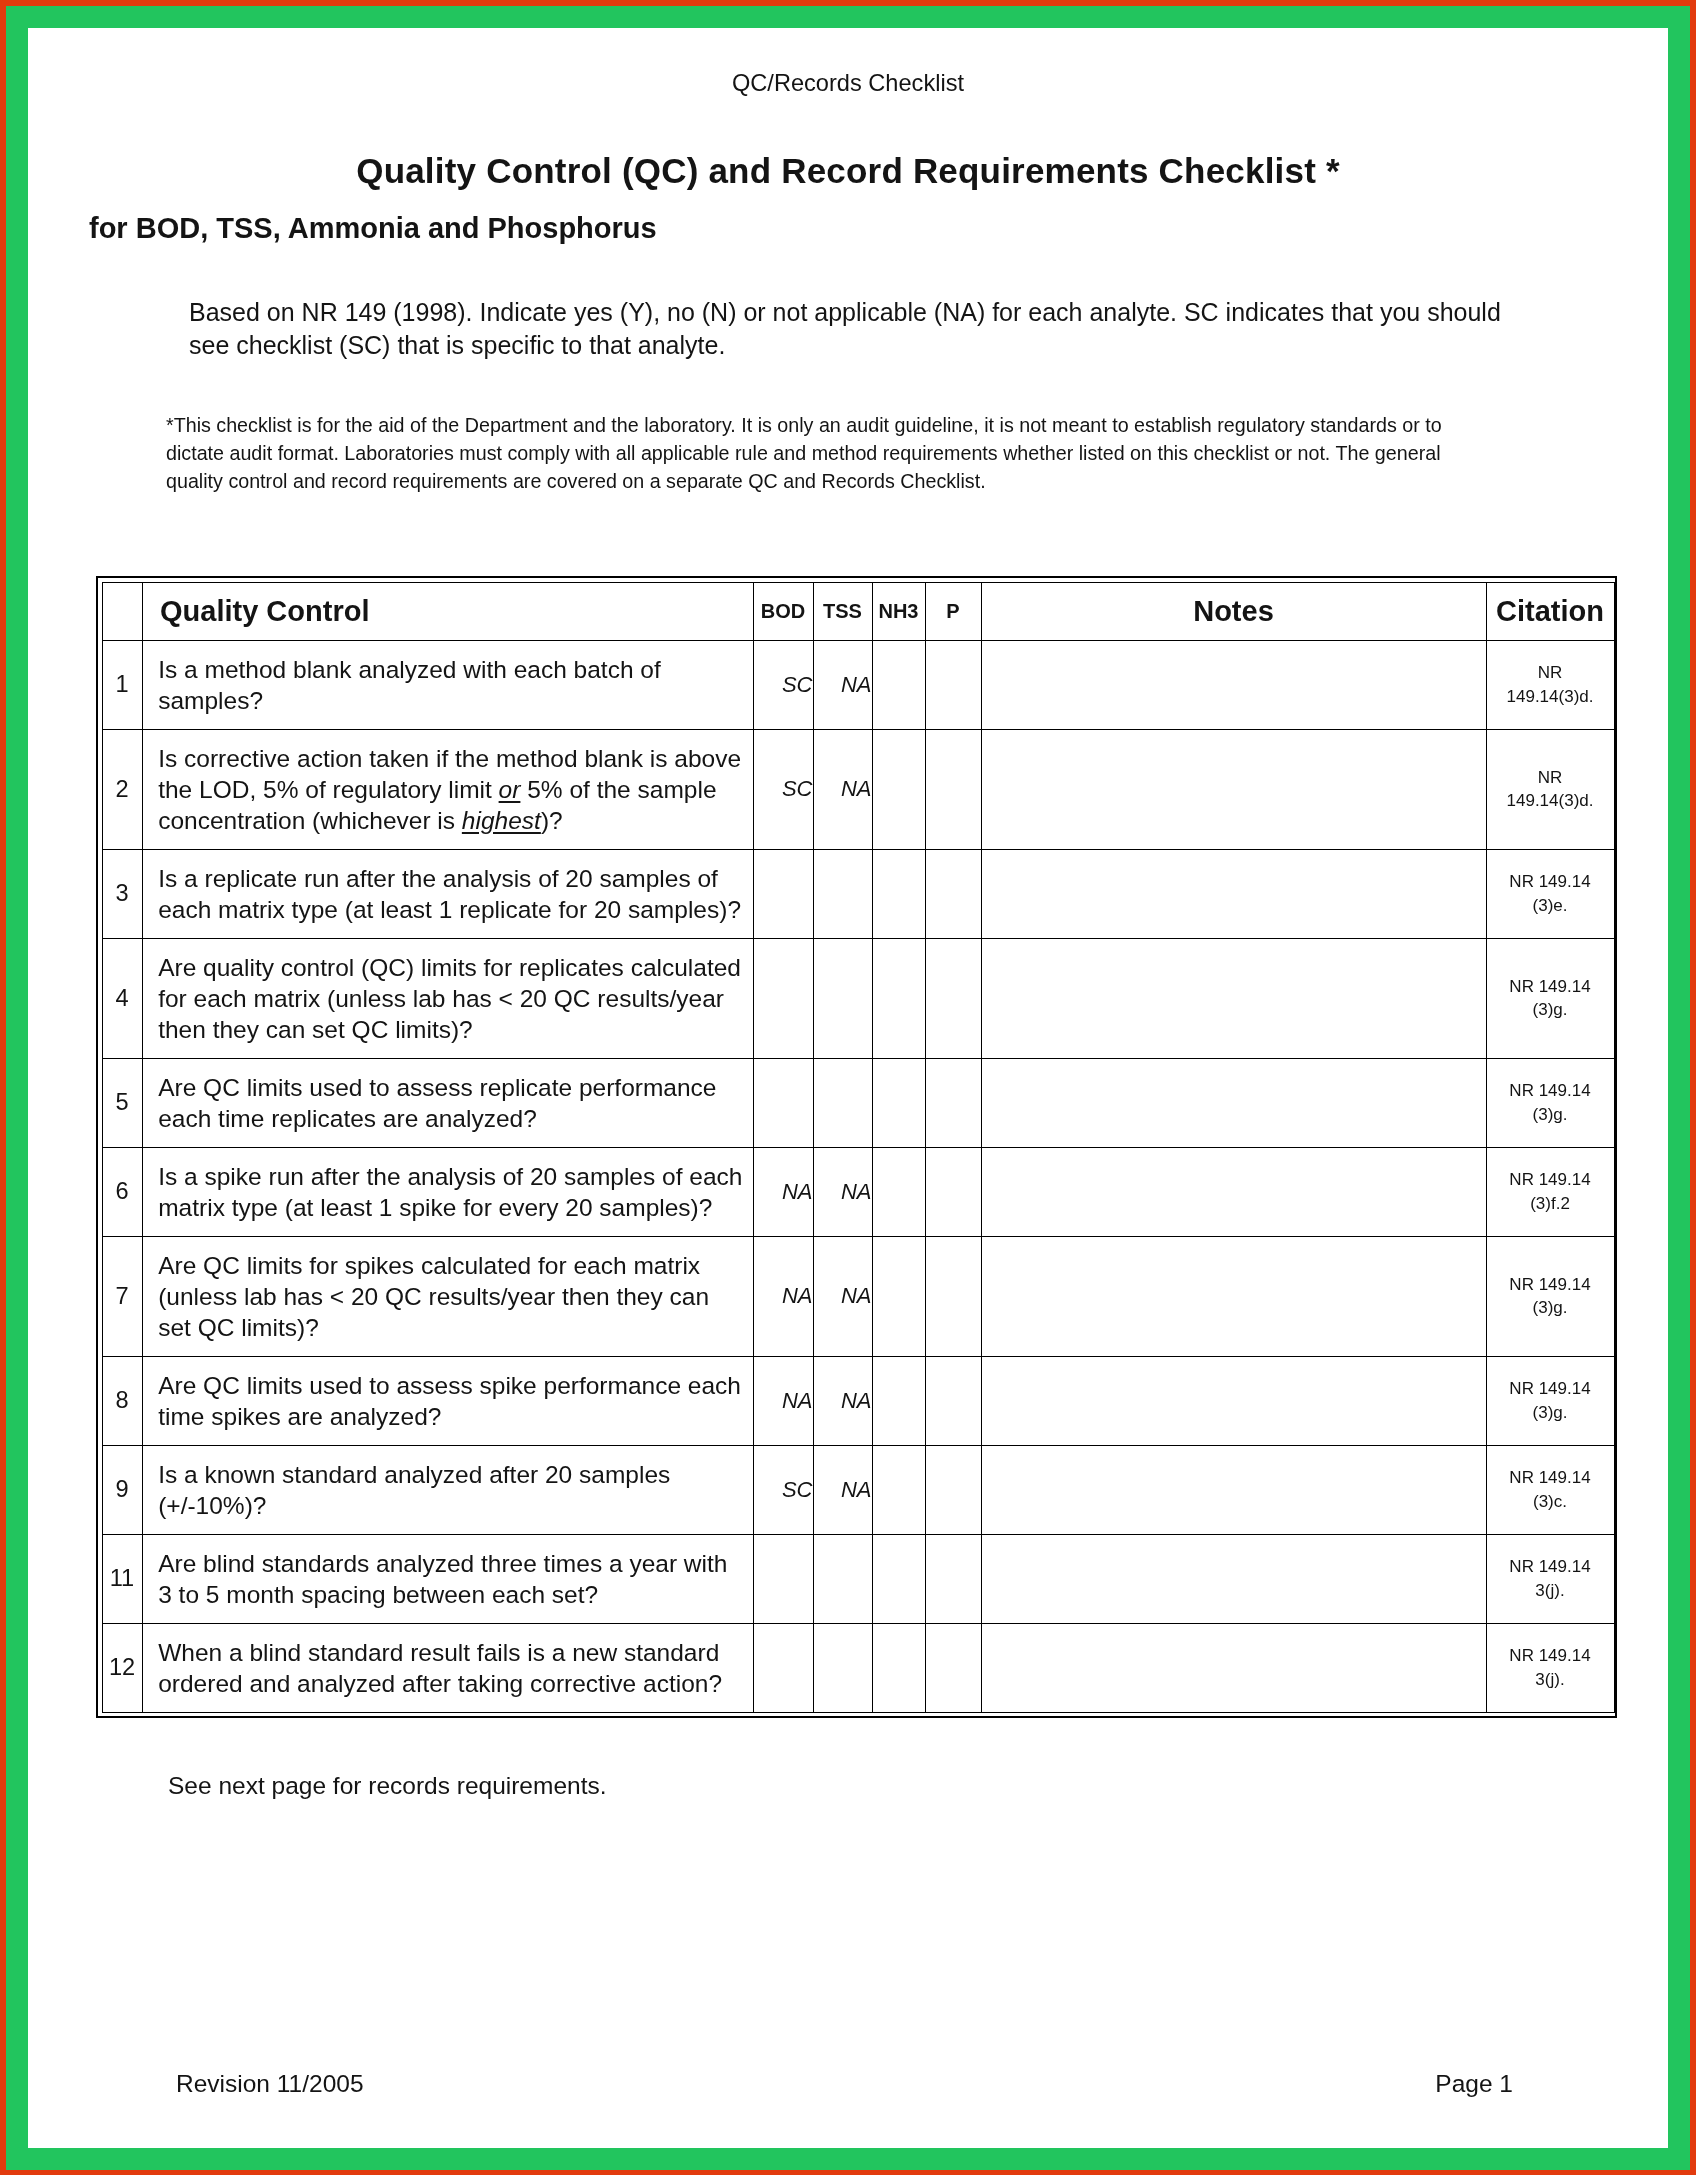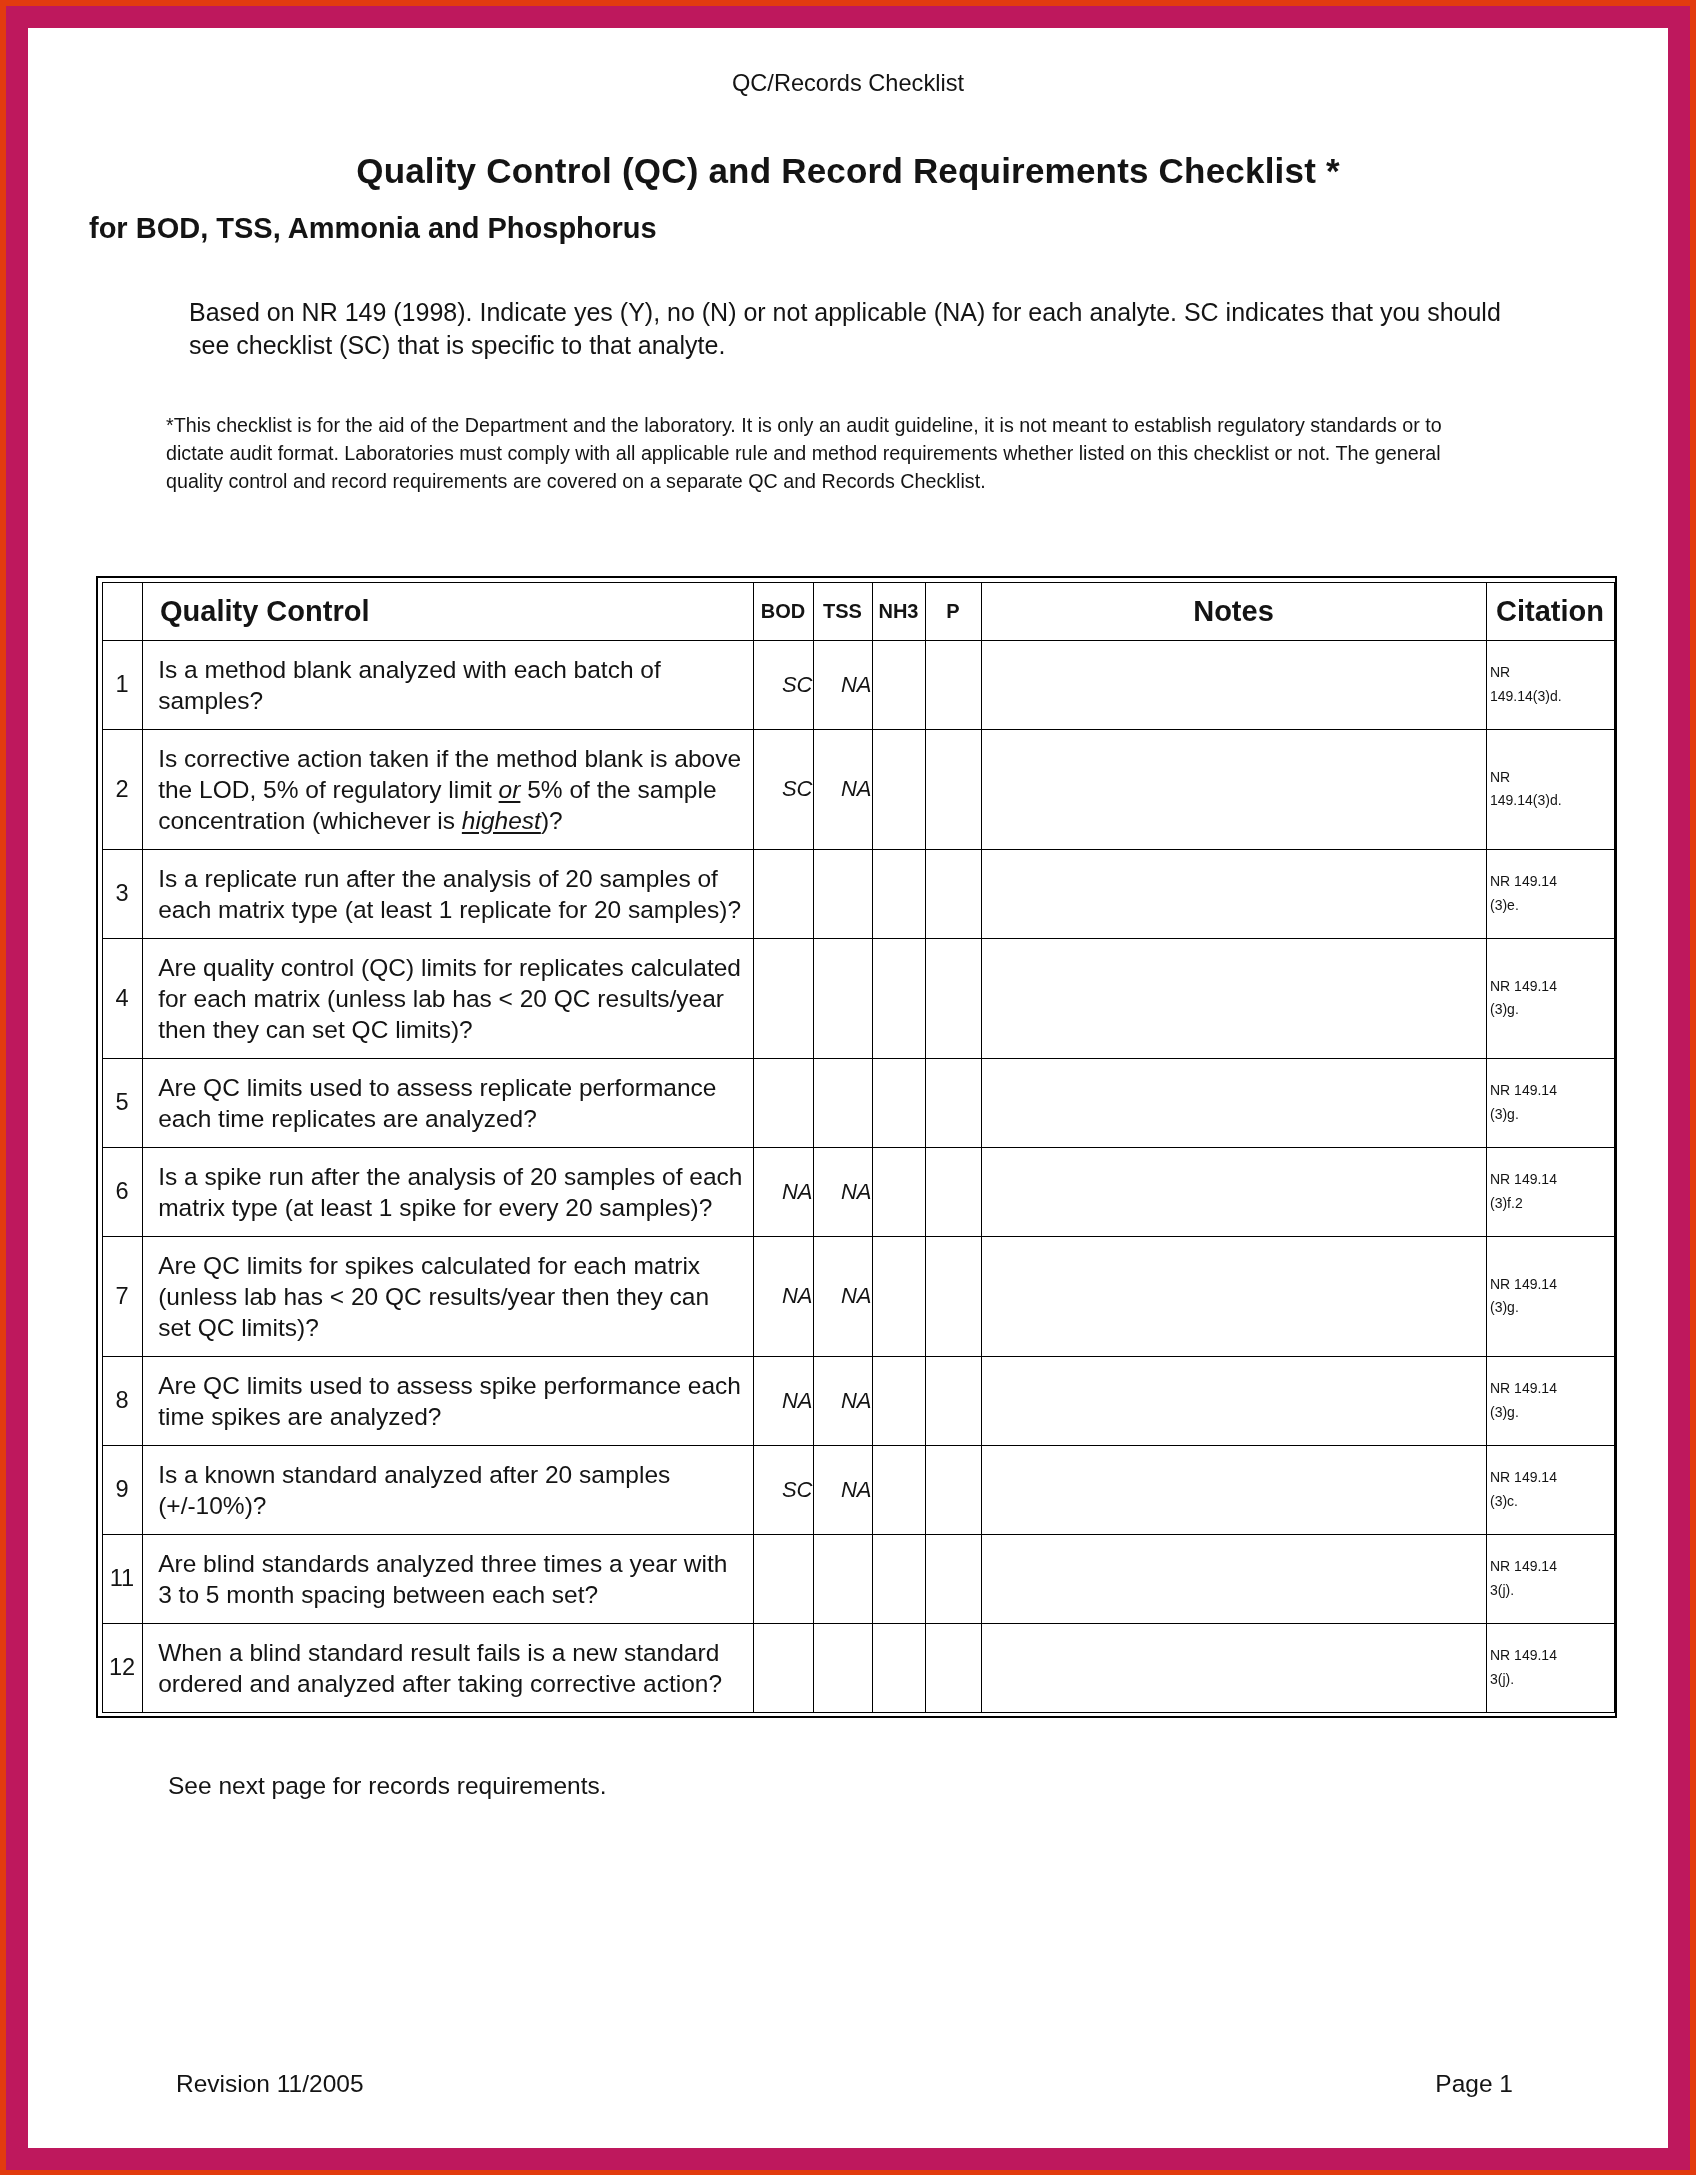--- a/index.html
+++ b/index.html
@@ -1,21 +1,21 @@
 <!DOCTYPE html>
 <html style="font-size:14px"><head>
 <meta charset="utf-8">
 <style>
   * { margin: 0; padding: 0; box-sizing: border-box; }
   html, body { background: #ffffff; }
   body { width: 1696px; height: 2176px; font-family: "Liberation Sans", sans-serif; color: #141414; }
 
   .frame {
     width: 1696px; height: 2176px;
-    background: #be185d;
+    background: #22c55e;
     border: 6.1px solid #e23b0e;
     padding: 22px;
   }
   .page {
     background: #ffffff;
     width: 100%; height: 100%;
     padding: 37px 61px 26px 61px;
     display: flex; flex-direction: column;
     overflow: hidden;
   }
@@ -50,21 +50,21 @@
   thead th { height: 58px; font-weight: bold; }
   th.c-q { text-align: left; padding-left: 17.5px; font-size: 29px; }
   th.c-s { font-size: 20px; text-align: center; }
   th.c-notes, th.c-cit { font-size: 29px; text-align: center; }
 
   td.c-num { text-align: center; font-size: 23.6px; padding: 3.5px 1.7px; }
   td.c-q { text-align: left; font-size: 24.5px; line-height: 31px; padding: 13px 8.7px 13px 15.7px; }
   td.c-q u { text-underline-offset: 2.6px; font-style: italic; }
   td.c-s { text-align: right; font-size: 22px; font-style: italic; }
   td.c-notes { background: #fff; }
-  td.c-cit { text-align: left; font-size: 14px; line-height: 23.6px; white-space: pre-line; padding: 5.2px 3.5px; }
+  td.c-cit { text-align: center; font-size: 17px; line-height: 23.6px; white-space: pre-line; padding: 5.2px 3.5px; }
 
   .seenext { margin: 54px 0 0 79px; font-size: 24.5px; }
 
   .footer {
     margin-top: auto;
     margin-bottom: 24.5px;
     display: flex;
     justify-content: space-between;
     align-items: baseline;
     padding: 0 94px 0 87px;

